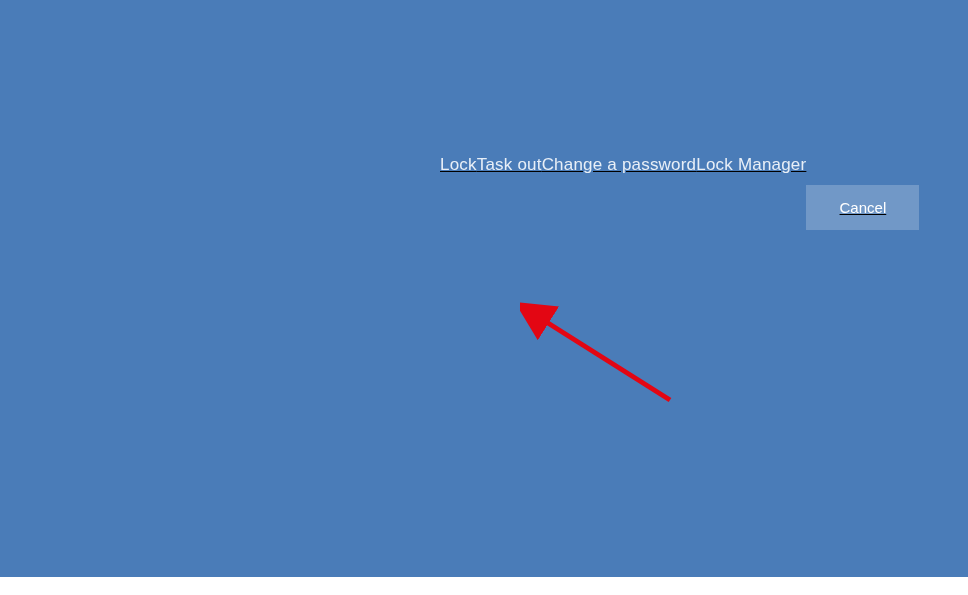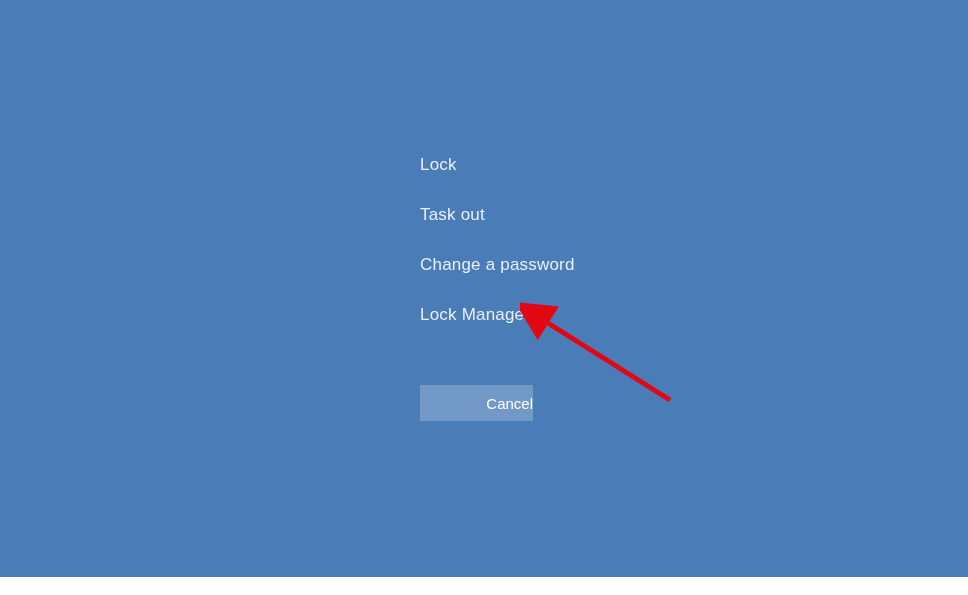--- a/index.html
+++ b/index.html
@@ -10,47 +10,48 @@
     body {
       width: 968px;
       height: 595px;
       background-color: #4a7cb8;
       font-family: "Segoe UI", Tahoma, sans-serif;
       position: relative;
       overflow: hidden;
     }
     .security-menu {
       position: absolute;
-      left: 420px;
+      left: 440px;
       top: 155px;
       display: flex;
-      flex-direction: column;
+      flex-direction: row;
+      text-decoration: underline;
     }
     .menu-item {
       color: #e8eff7;
       font-size: 17px;
       font-weight: 300;
       margin-bottom: 30px;
       cursor: pointer;
       letter-spacing: 0.2px;
     }
     .cancel-button {
       margin-top: 30px;
       width: 113px;
-      height: 36px;
+      height: 45px;
       background-color: rgba(255, 255, 255, 0.22);
       border: none;
       color: #ffffff;
       font-size: 15px;
       font-weight: 300;
       font-family: inherit;
       cursor: pointer;
       display: flex;
       align-items: center;
-      justify-content: flex-end;
+      justify-content: center;
     }
     .annotation-arrow {
       position: absolute;
       left: 520px;
       top: 300px;
       pointer-events: none;
     }
     .bottom-strip {
       position: absolute;
       bottom: 0;

